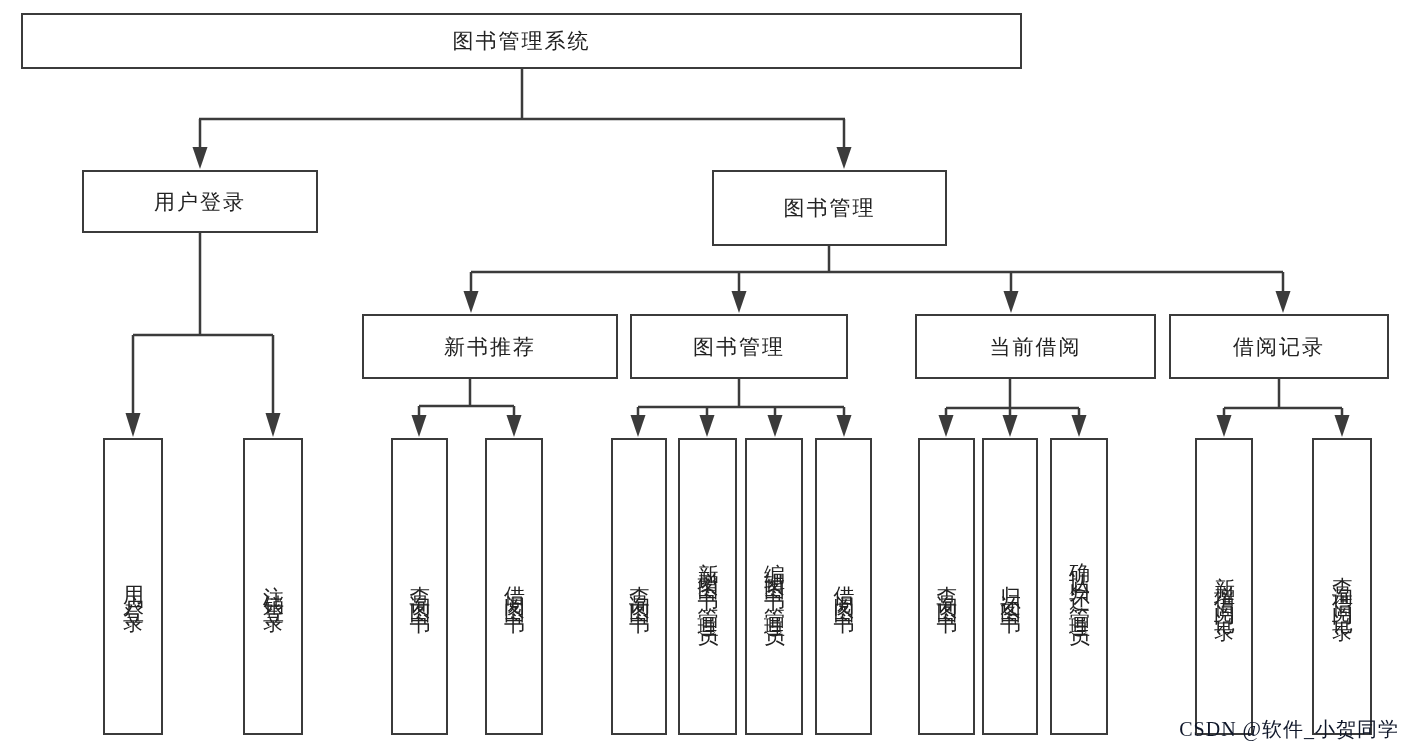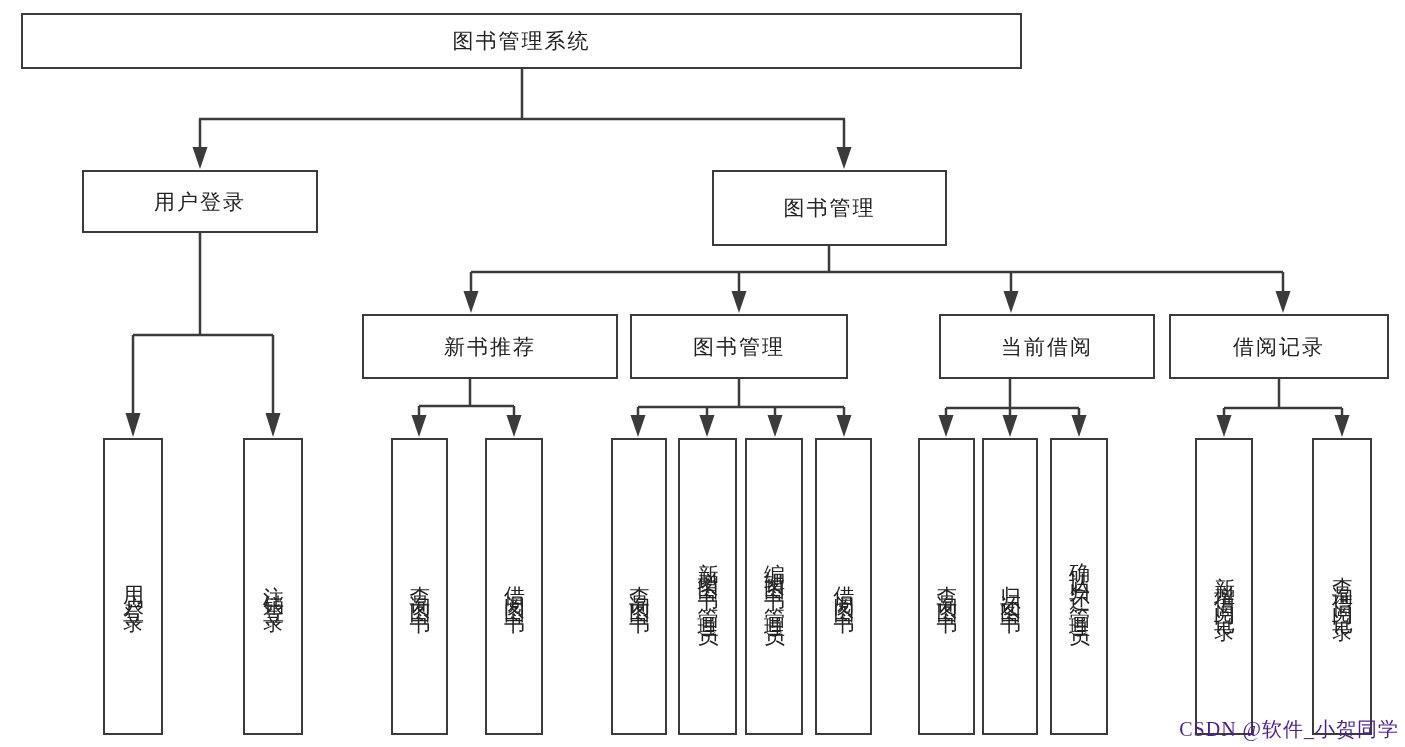--- a/index.html
+++ b/index.html
@@ -47,21 +47,21 @@
     font-size: 21px;
     letter-spacing: 9px;
     line-height: 1;
   }
   .watermark {
     position: absolute;
     right: 6px;
     bottom: 4px;
     font-size: 20px;
     letter-spacing: 1px;
-    color: #4c1d95;
+    color: #0f172a;
     white-space: nowrap;
   }
 </style>
 </head>
 <body>
 
 <div class="canvas">
 
   <svg class="connectors" viewBox="0 0 1405 747">
 
@@ -123,21 +123,21 @@
   <div class="node nh" style="left:712px;top:170px;width:235px;height:76px">
     <span class="lbl">图书管理</span>
   </div>
 
   <div class="node nh" style="left:362px;top:314px;width:256px;height:65px">
     <span class="lbl">新书推荐</span>
   </div>
   <div class="node nh" style="left:630px;top:314px;width:218px;height:65px">
     <span class="lbl">图书管理</span>
   </div>
-  <div class="node nh" style="left:939px;top:314px;width:216px;height:65px">
+  <div class="node nh" style="left:915px;top:314px;width:241px;height:65px">
     <span class="lbl">当前借阅</span>
   </div>
   <div class="node nh" style="left:1169px;top:314px;width:220px;height:65px">
     <span class="lbl">借阅记录</span>
   </div>
 
   <div class="node nv" style="left:103px;top:438px;width:60px;height:297px">
     <span class="lbl">用户登录</span>
   </div>
   <div class="node nv" style="left:243px;top:438px;width:60px;height:297px">

